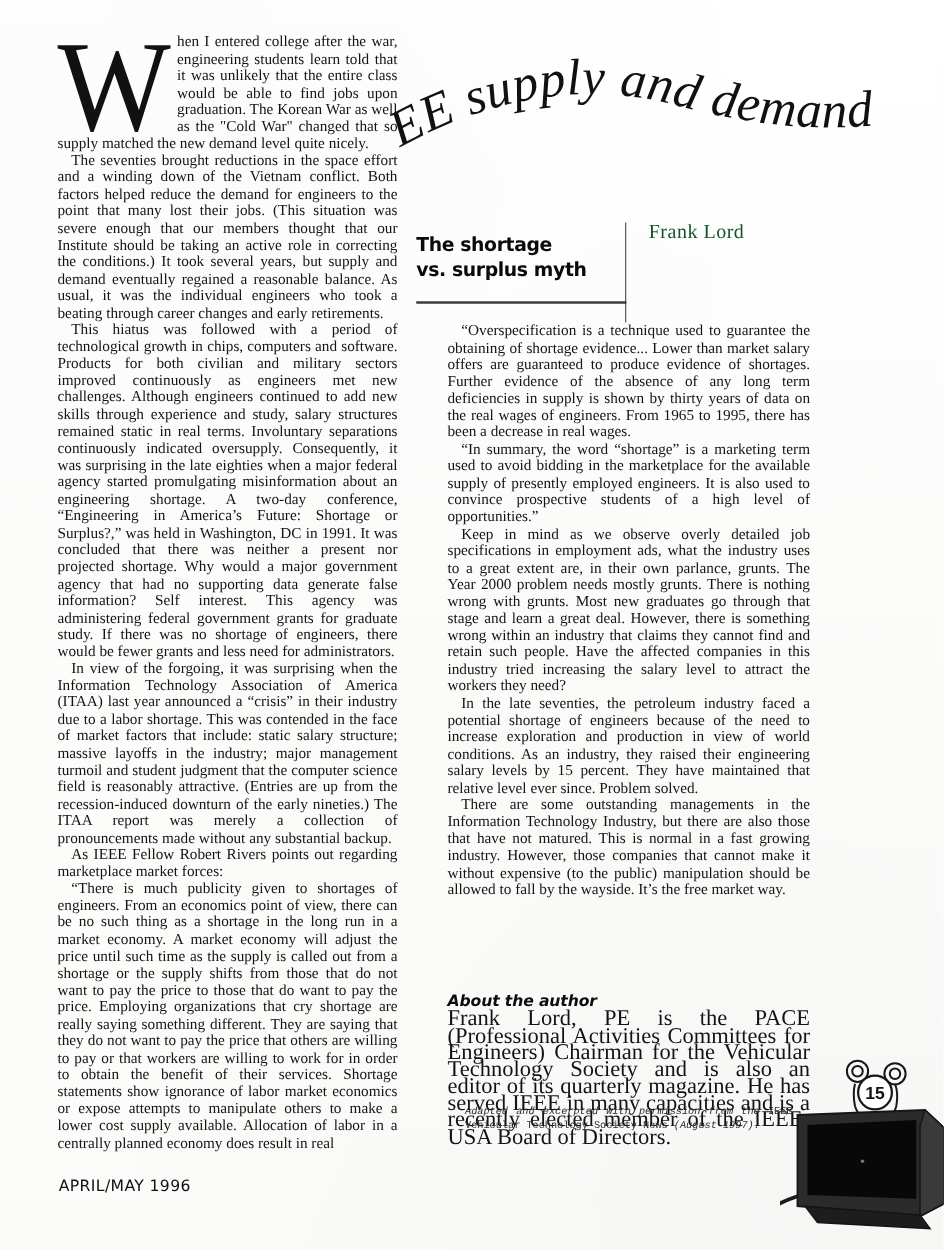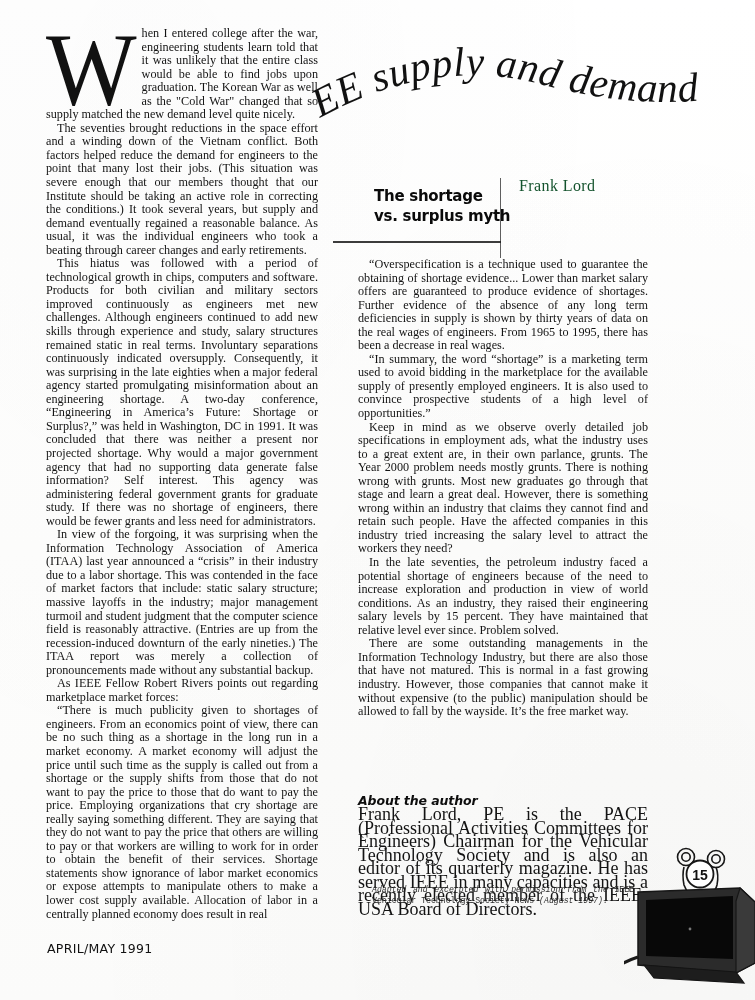--- a/index.html
+++ b/index.html
@@ -45,21 +45,20 @@
     fill: #111;
     letter-spacing: 0.5px;
   }
 
   
   #subhead-block {
     position: absolute;
     left: 333px;
     top: 186px;
     width: 147px;
-    margin-left: 41px;
   }
   #subhead {
     font-family: "DejaVu Sans", sans-serif;
     font-weight: bold;
     font-size: 15.5px;
     line-height: 1.32;
     letter-spacing: -0.3px;
     color: #0a0a0a;
     margin: 0;
     transform: scaleX(0.97);
@@ -247,21 +246,21 @@
       <p><span>“In summary, the word “shortage” is a marketing term used to avoid bidding in the marketplace for the available supply of presently employed engineers. It is also used to convince prospective students of a high level of opportunities.”</span></p>
       <p><span>Keep in mind as we observe overly detailed job specifications in employment ads, what the industry uses to a great extent are, in their own parlance, grunts. The Year 2000 problem needs mostly grunts. There is nothing wrong with grunts. Most new graduates go through that stage and learn a great deal. However, there is something wrong within an industry that claims they cannot find and retain such people. Have the affected companies in this industry tried increasing the salary level to attract the workers they need?</span></p>
       <p><span>In the late seventies, the petroleum industry faced a potential shortage of engineers because of the need to increase exploration and production in view of world conditions. As an industry, they raised their engineering salary levels by 15 percent. They have maintained that relative level ever since. Problem solved.</span></p>
       <p><span>There are some outstanding managements in the Information Technology Industry, but there are also those that have not matured. This is normal in a fast growing industry. However, those companies that cannot make it without expensive (to the public) manipulation should be allowed to fall by the wayside. It’s the free market way.</span></p>
     </div>
 
     <div id="about-head">About the author</div>
     <div id="about-body">Frank Lord, PE is the PACE (Professional Activities Committees for Engineers) Chairman for the Vehicular Technology Society and is also an editor of its quarterly magazine. He has served IEEE in many capacities and is a recently elected member of the IEEE-USA Board of Directors.</div>
     <div id="credit"><span>Adapted and excerpted with permission from the </span><span class="romanpart">IEEE Vehicular Technology Society News </span><span>(August 1997).</span></div>
 
-    <div id="footer">APRIL/MAY 1991</div>
+    <div id="footer">APRIL/MAY 1996</div>
 
     <div id="illustration">
       <svg width="150" height="150" viewBox="0 0 150 150" xmlns="http://www.w3.org/2000/svg" aria-hidden="true">
 
         <g fill="none" stroke="#171717" stroke-width="1.6">
           <circle cx="62" cy="12" r="8.5"></circle>
           <circle cx="62" cy="12" r="4.2"></circle>
           <circle cx="92" cy="14" r="8.5"></circle>
           <circle cx="92" cy="14" r="4.2"></circle>
           <path d="M 60 22 Q 58 30 60 40 Q 64 52 76 53 Q 90 52 93 40 Q 95 30 92 22"></path>

